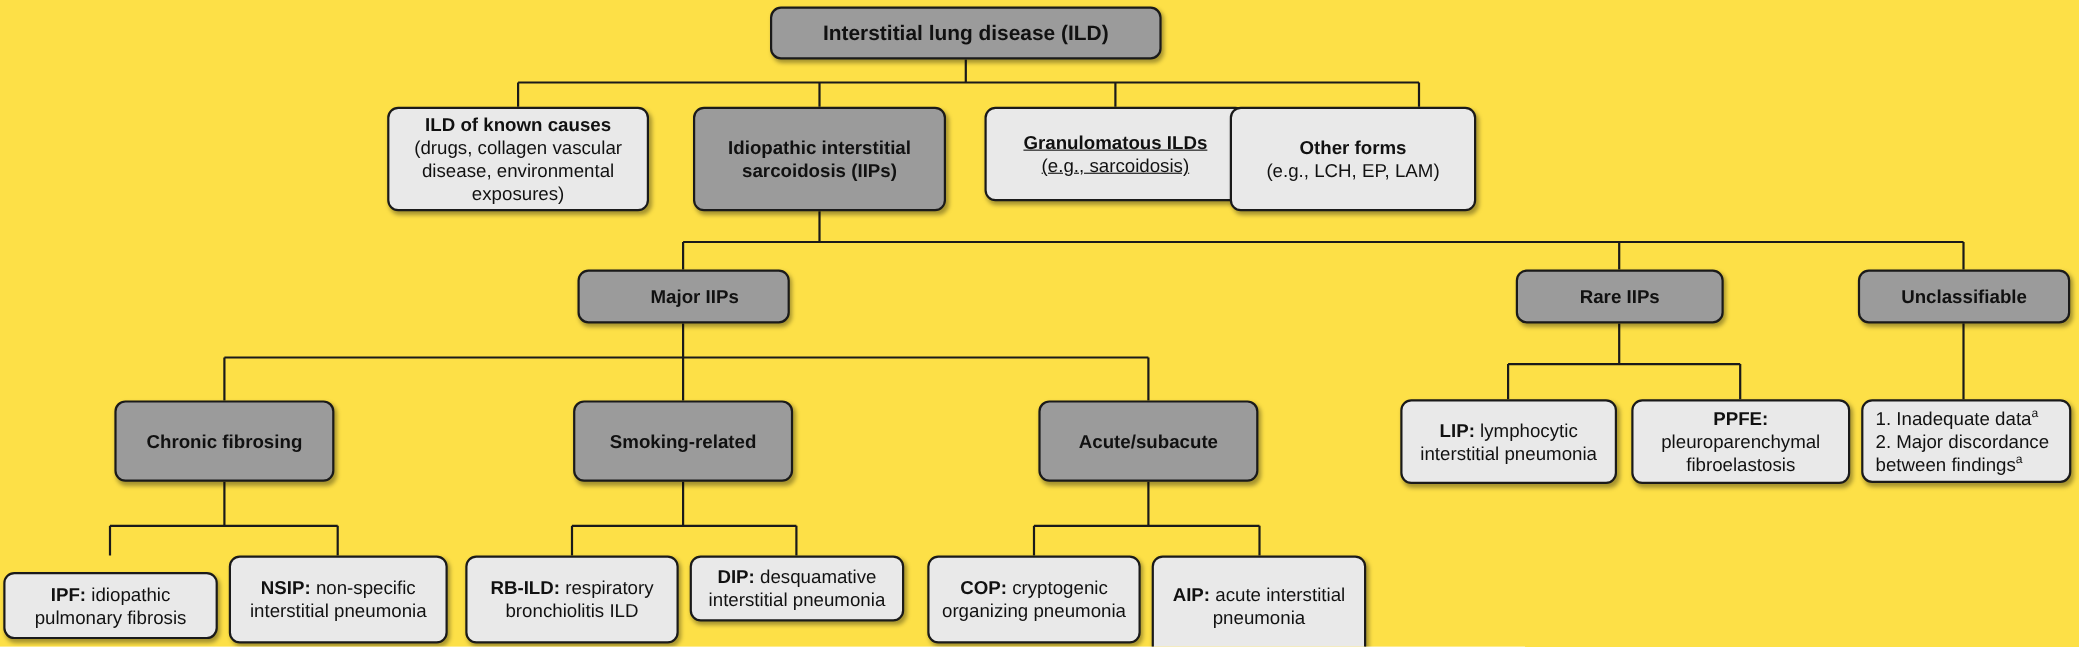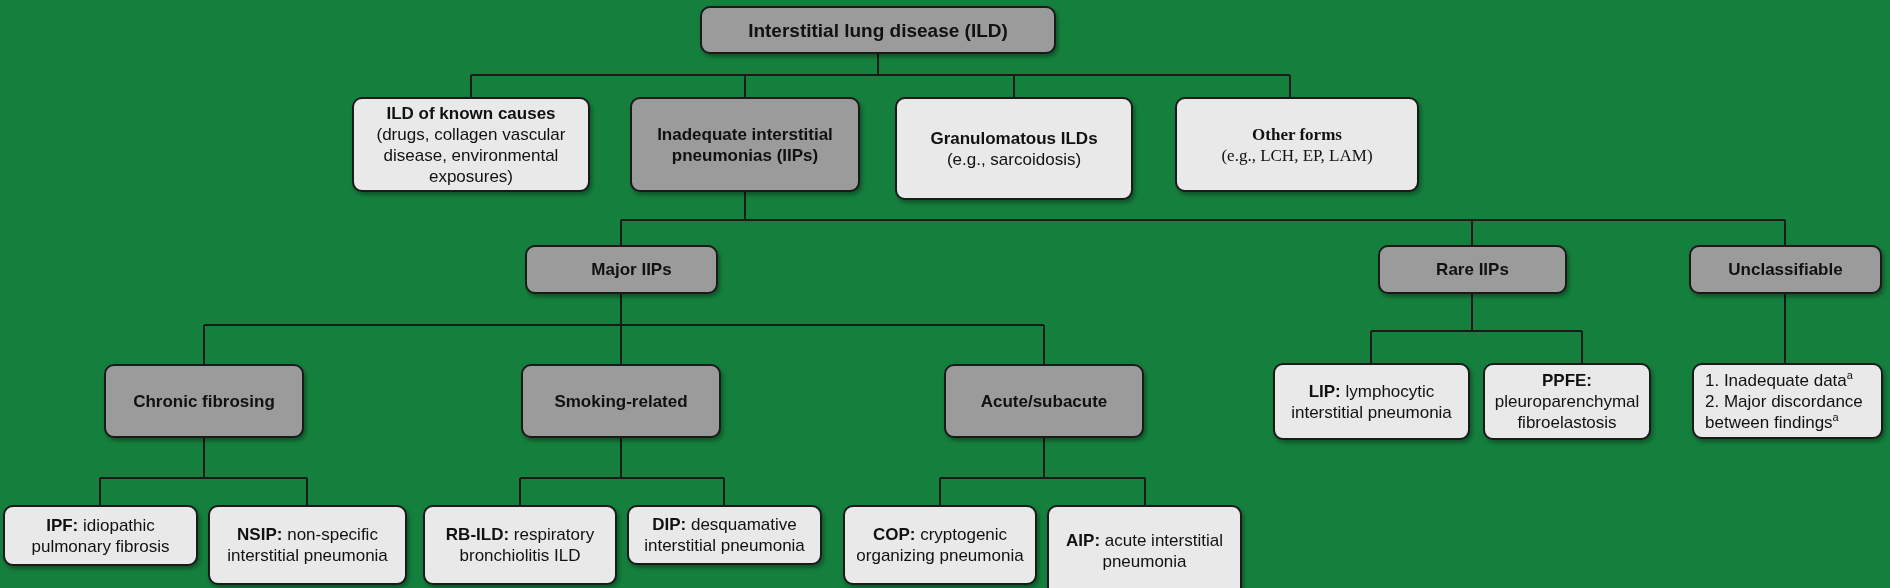--- a/index.html
+++ b/index.html
@@ -6,21 +6,21 @@
     --dark-box:#9b9b9b;
     --light-box:#e9e9e9;
     --border:#1a1a1a;
     --line:#1a1a1a;
     --text:#111111;
   }
   html,body{margin:0;padding:0;background:#ffffff;}
   #stage{
     position:relative;
     width:1890px;height:588px;
-    background:#15803d;
+    background:#fde047;
     font-family:"Liberation Sans","DejaVu Sans",sans-serif;
     color:var(--text);
     overflow:hidden;
   }
   #wires{position:absolute;left:0;top:0;}
   .node{
     position:absolute;
     box-sizing:border-box;
     border:2px solid var(--border);
     border-radius:10px;
@@ -64,31 +64,31 @@
   </div>
 
   <div class="node light hd" style="left:352px;top:97px;width:238px;height:95px;">
     <div>
       <span class="b">ILD of known causes</span>
       <span>(drugs, collagen vascular disease, environmental exposures)</span>
     </div>
   </div>
 
   <div class="node dark" style="left:630px;top:97px;width:230px;height:95px;">
-    <span>Inadequate interstitial pneumonias (IIPs)</span>
+    <span>Idiopathic interstitial sarcoidosis (IIPs)</span>
   </div>
 
-  <div class="node light hd" style="left:895px;top:97px;width:238px;height:103px;">
+  <div class="node light hd" style="left:895px;top:97px;width:238px;height:86px;text-decoration:underline;">
     <div>
       <span class="b">Granulomatous ILDs</span>
       <span>(e.g., sarcoidosis)</span>
     </div>
   </div>
 
-  <div class="node light hd" style="left:1175px;top:97px;width:244px;height:95px;font-family:Liberation Serif, serif;">
+  <div class="node light hd" style="left:1118px;top:97px;width:224px;height:95px;">
     <div>
       <span class="b">Other forms</span>
       <span>(e.g., LCH, EP, LAM)</span>
     </div>
   </div>
 
   <div class="node dark" style="left:525px;top:245px;width:193px;height:49px;padding-left:28px;">
     <span>Major IIPs</span>
   </div>
 
@@ -112,35 +112,35 @@
     <div>
       <span class="b">LIP:</span>
       <span>lymphocytic interstitial pneumonia</span>
     </div>
   </div>
 
   <div class="node dark" style="left:944px;top:364px;width:200px;height:74px;">
     <span>Acute/subacute</span>
   </div>
 
-  <div class="node light hd" style="left:1483px;top:363px;width:168px;height:77px;">
+  <div class="node light hd" style="left:1483px;top:363px;width:199px;height:77px;">
     <div>
       <span class="b">PPFE:</span>
       <span>pleuroparenchymal fibroelastosis</span>
     </div>
   </div>
 
   <div class="node light left" style="left:1692px;top:363px;width:191px;height:76px;">
     <div>
       <span>1. Inadequate data</span><sup>a</sup><br>
       <span>2. Major discordance between findings</span><sup>a</sup>
     </div>
   </div>
 
-  <div class="node light" style="left:3px;top:505px;width:195px;height:61px;">
+  <div class="node light" style="left:3px;top:520px;width:195px;height:61px;">
     <div>
       <span class="b">IPF:</span>
       <span>idiopathic pulmonary fibrosis</span>
     </div>
   </div>
 
   <div class="node light" style="left:208px;top:505px;width:199px;height:80px;">
     <div>
       <span class="b">NSIP:</span>
       <span>non-specific interstitial pneumonia</span>

